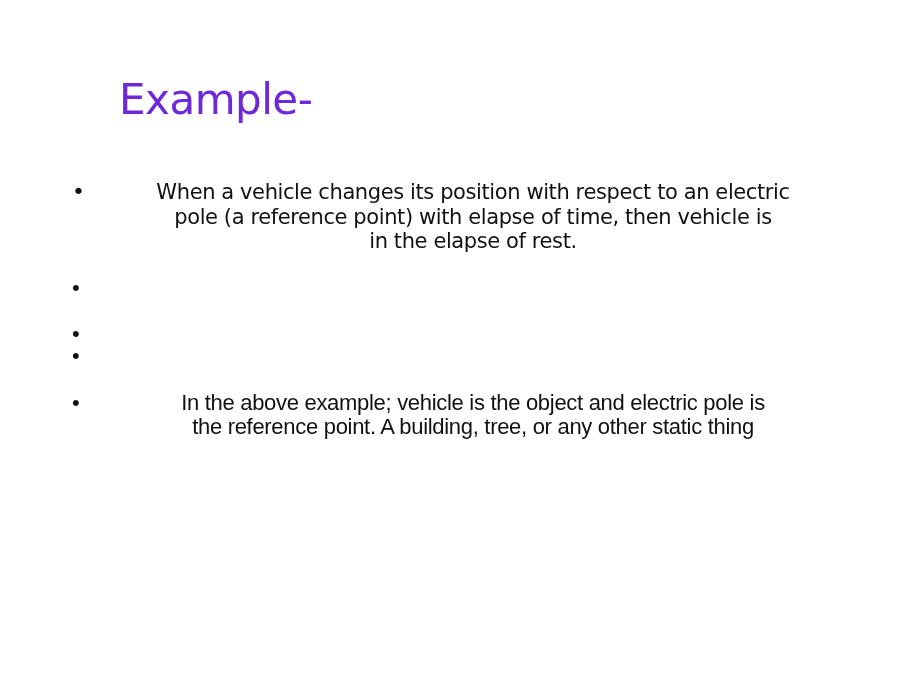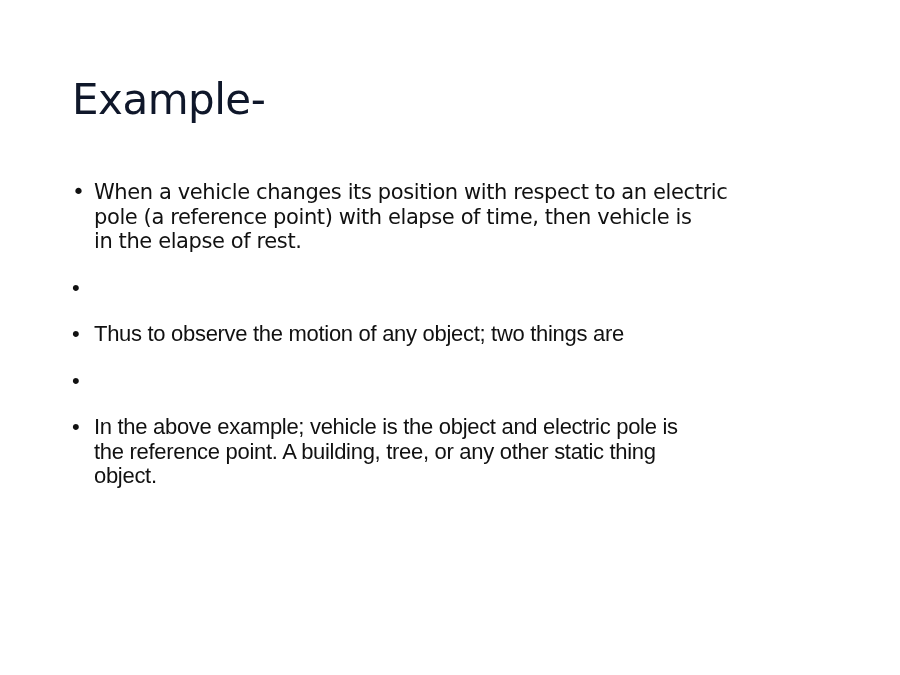--- a/index.html
+++ b/index.html
@@ -10,56 +10,54 @@
     .slide { position: absolute; left: 0; top: 0; width: 900px; height: 675px; background: #ffffff; }
     .title {
       position: absolute; left: 72px; top: 72px;
       font-family: "DejaVu Sans", sans-serif;
       font-size: 42px; font-weight: normal; color: #3d95e6; letter-spacing: -0.5px;
       line-height: 56px;
     }
     .bullets { position: absolute; left: 72px; top: 180px; width: 780px; margin: 0; padding: 0; list-style: none; }
     .bullet { position: relative; padding-left: 22px; color: #111111; }
     .bullet .dot { position: absolute; left: 0; top: 0; font-size: 22px; }
-    .bullet .line { display: block; white-space: nowrap; }
+    .bullet .line { display: block; white-space: nowrap; text-align: center; }
     .b1 { font-family: "DejaVu Sans", sans-serif; font-size: 21px; line-height: 24.5px; letter-spacing: -0.4px; }
     .b1 .dot { line-height: 24.5px; }
     .narrow { font-family: "Liberation Sans Narrow", "Liberation Sans", sans-serif; font-size: 22px; line-height: 24.5px; transform-origin: left top; }
     .narrow .line { letter-spacing: -0.3px; }
     .narrow .dot { line-height: 24.5px; }
     .empty { height: 24.5px; }
     .gap { height: 22px; }
   </style>
 </head>
 <body>
 
 <div class="slide">
-  <div class="title" style="color: #0f172a;">Example-</div>
+  <div class="title" style="color: #6d28d9; margin-left: 47px;">Example-</div>
 
   <ul class="bullets">
     <li class="bullet b1">
       <span class="dot">•</span>
       <span class="line">When a vehicle changes its position with respect to an electric</span>
       <span class="line">pole (a reference point) with elapse of time, then vehicle is</span>
       <span class="line">in the elapse of rest.</span>
     </li>
     <li class="gap"></li>
     <li class="bullet narrow empty">
       <span class="dot">•</span>
     </li>
     <li class="gap"></li>
     <li class="bullet narrow">
       <span class="dot">•</span>
-      <span class="line">Thus to observe the motion of any object; two things are</span>
     </li>
     <li class="gap"></li>
     <li class="bullet narrow empty">
       <span class="dot">•</span>
     </li>
     <li class="gap"></li>
     <li class="bullet narrow">
       <span class="dot">•</span>
       <span class="line">In the above example; vehicle is the object and electric pole is</span>
       <span class="line">the reference point. A building, tree, or any other static thing</span>
-      <span class="line">object.</span>
     </li>
   </ul>
 </div>
 
 </body></html>

